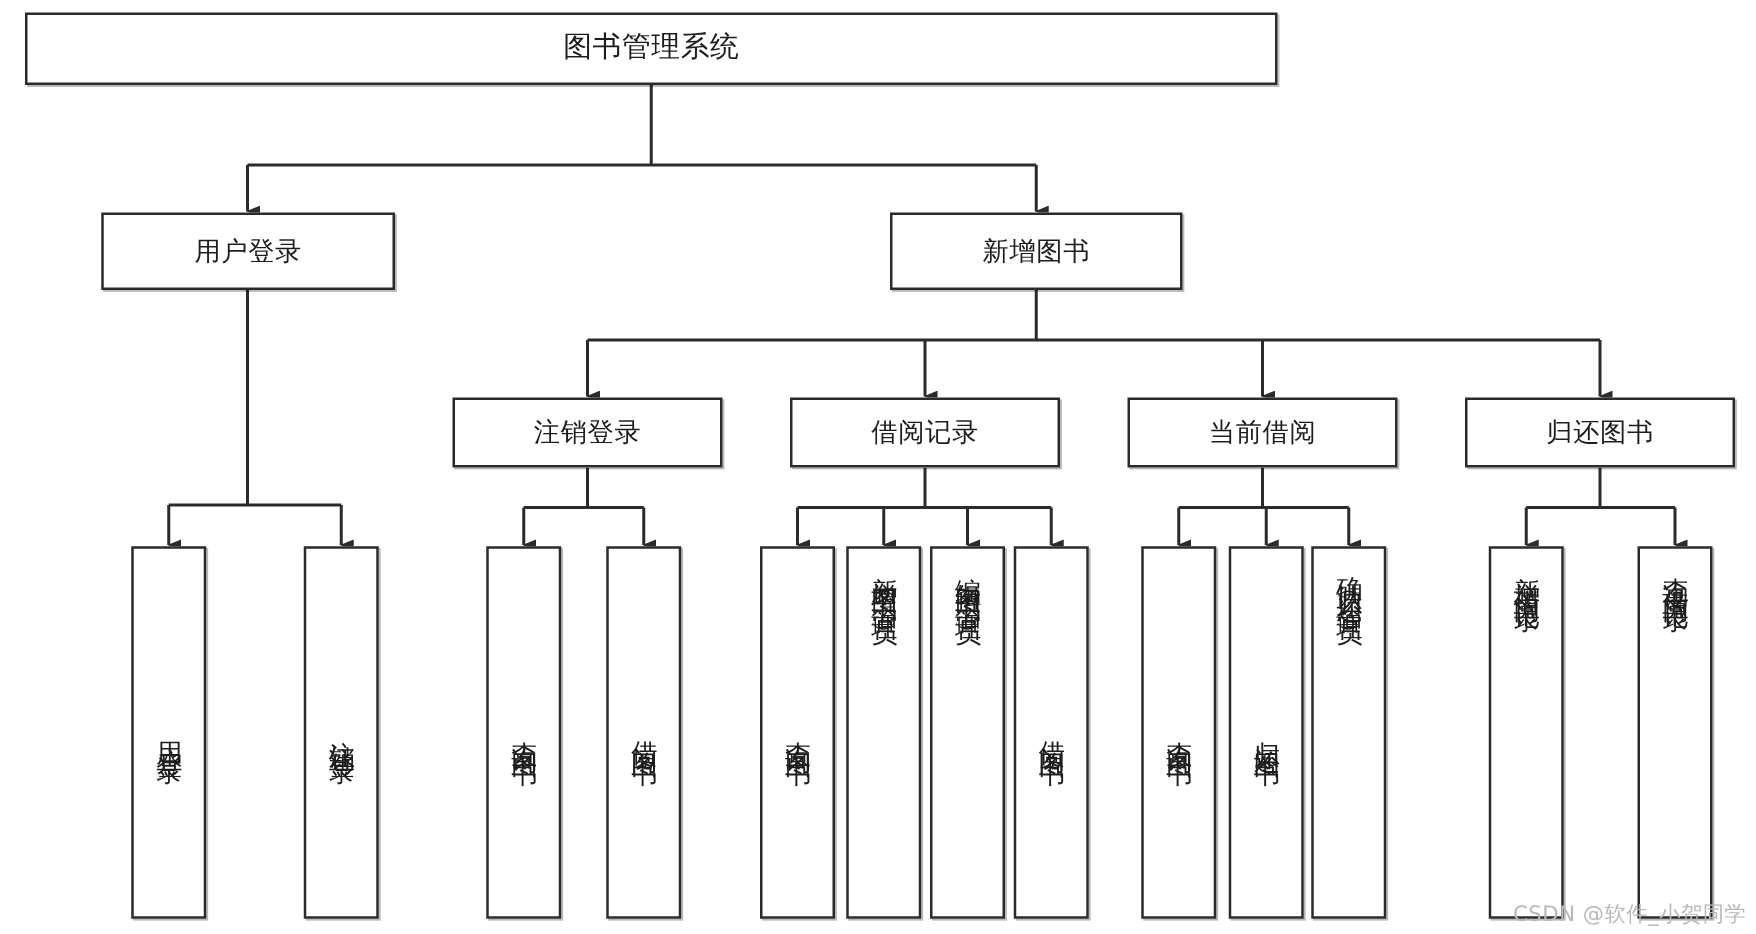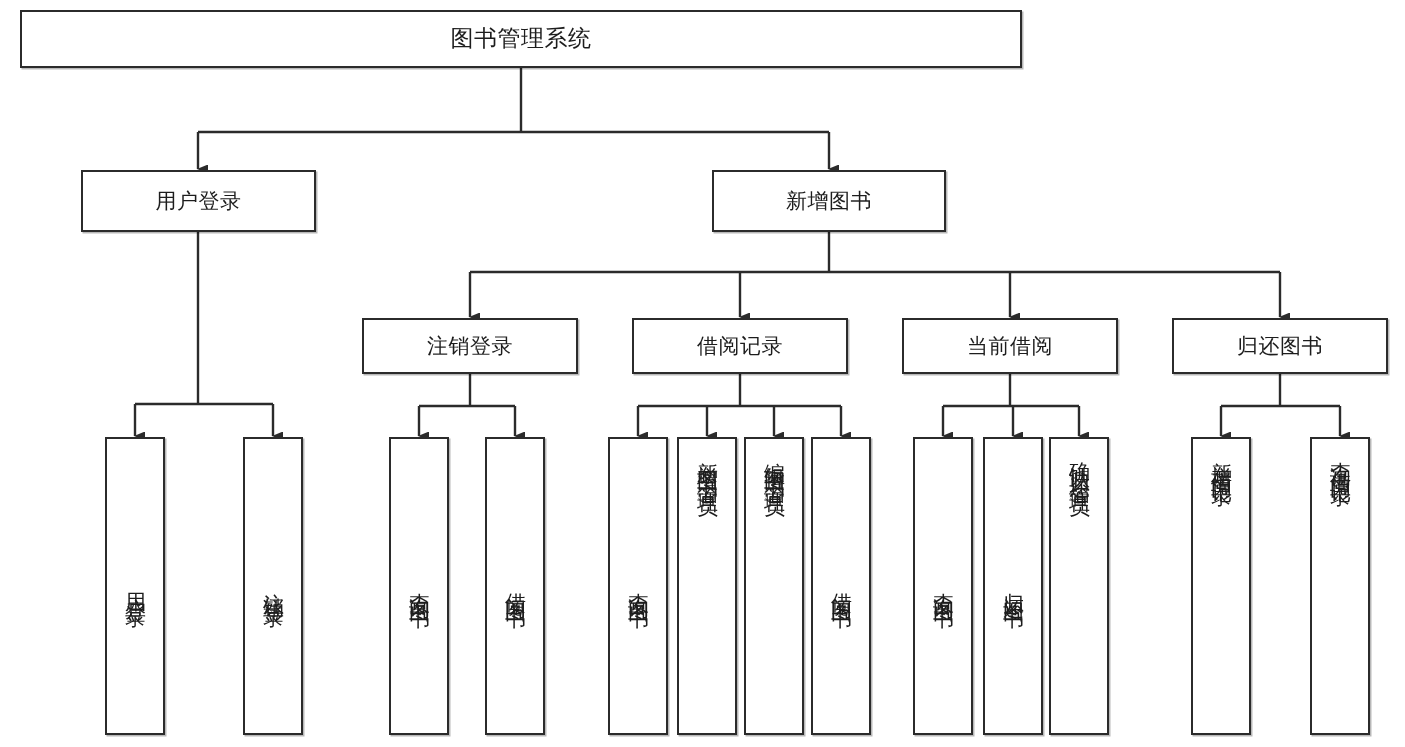--- a/index.html
+++ b/index.html
@@ -176,13 +176,14 @@
         <span class="node-label">确认归还（管理员）</span>
       </div>
       <div class="node-box vertical" style="left: 1191px; top: 437px; width: 60px; height: 298px;">
         <span class="node-label">新增借阅记录</span>
       </div>
       <div class="node-box vertical" style="left: 1310px; top: 437px; width: 60px; height: 298px;">
         <span class="node-label">查询借阅记录</span>
       </div>
     </div>
 
+  <div class="watermark">CSDN @软件_小贺同学</div>
 </div>
 
 </body></html>

